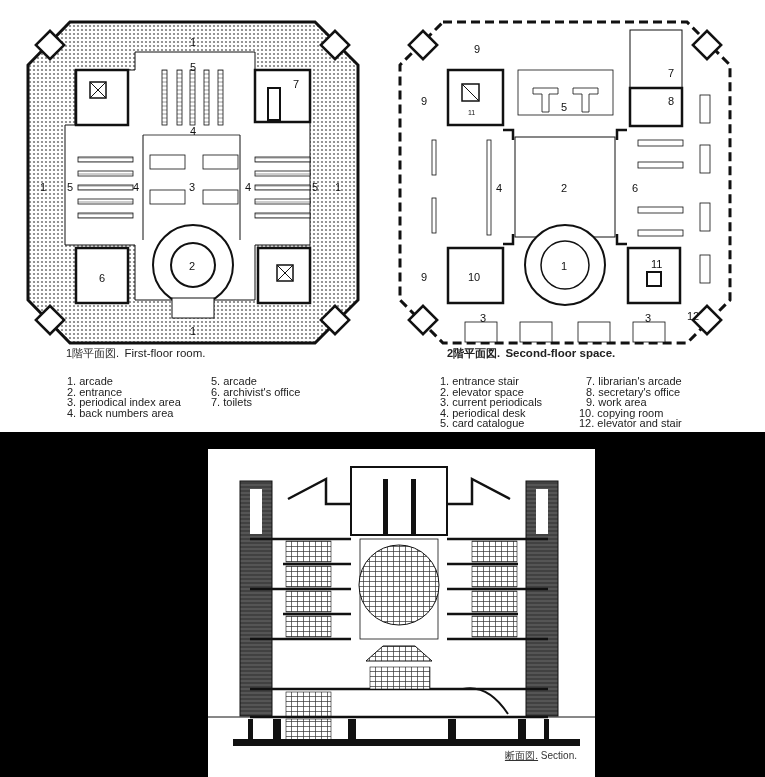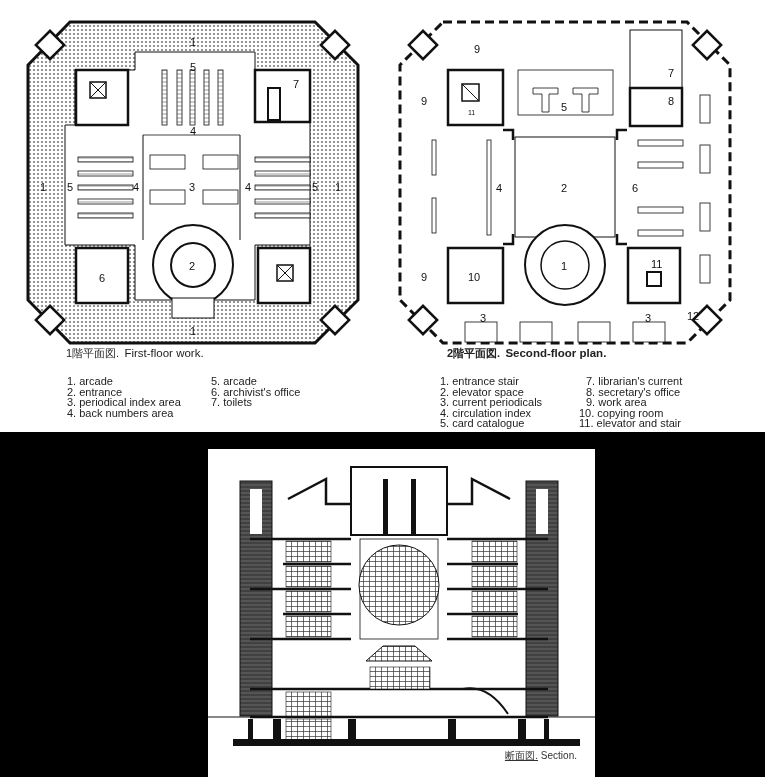--- a/index.html
+++ b/index.html
@@ -102,21 +102,21 @@
       <text class="lbl" x="133" y="191">4</text>
       <text class="lbl" x="245" y="191">4</text>
       <text class="lbl" x="190" y="71">5</text>
       <text class="lbl" x="67" y="191">5</text>
       <text class="lbl" x="312" y="191">5</text>
       <text class="lbl" x="99" y="282">6</text>
       <text class="lbl" x="293" y="88">7</text>
     </svg>
     <div class="caption" style="left:66px;top:346px;">
       <span class="jp">1階平面図.</span>
-      <span>First-floor work.</span>
+      <span>First-floor room.</span>
     </div>
     <div class="legend" style="left:67px;top:376px;width:300px;height:46px;">
       <div class="col" style="left:0;">
         <div class="row"><span>1.</span> <span>arcade</span></div>
         <div class="row"><span>2.</span> <span>entrance</span></div>
         <div class="row"><span>3.</span> <span>periodical index area</span></div>
         <div class="row"><span>4.</span> <span>back numbers area</span></div>
       </div>
       <div class="col" style="left:144px;">
         <div class="row"><span>5.</span> <span>arcade</span></div>
@@ -187,36 +187,36 @@
       <text class="lbl" x="89" y="53">9</text>
       <text class="lbl" x="36" y="105">9</text>
       <text class="lbl" x="36" y="281">9</text>
       <text class="lbl" x="83" y="281">10</text>
       <text class="lbl" x="83" y="115" style="font-size:7px">11</text>
       <text class="lbl" x="266" y="268">11</text>
       <text class="lbl" x="302" y="320">12</text>
     </svg>
     <div class="caption bold" style="left:62px;top:346px;">
       <span class="jp">2階平面図.</span>
-      <span>Second-floor plan.</span>
+      <span>Second-floor space.</span>
     </div>
     <div class="legend" style="left:55px;top:376px;width:320px;height:56px;overflow:hidden;">
       <div class="col" style="left:0;">
         <div class="row"><span>1.</span> <span>entrance stair</span></div>
         <div class="row"><span>2.</span> <span>elevator space</span></div>
         <div class="row"><span>3.</span> <span>current periodicals</span></div>
-        <div class="row"><span>4.</span> <span>circulation index</span></div>
+        <div class="row"><span>4.</span> <span>periodical desk</span></div>
         <div class="row"><span>5.</span> <span>card catalogue</span></div>
       </div>
       <div class="col" style="left:146px;">
-        <div class="row"><span>7.</span> <span>librarian's current</span></div>
+        <div class="row"><span>7.</span> <span>librarian's arcade</span></div>
         <div class="row"><span>8.</span> <span>secretary's office</span></div>
         <div class="row"><span>9.</span> <span>work area</span></div>
         <div class="row" style="margin-left:-7px"><span>10.</span> <span>copying room</span></div>
-        <div class="row" style="margin-left:-7px"><span>11.</span> <span>elevator and stair</span></div>
+        <div class="row" style="margin-left:-7px"><span>12.</span> <span>elevator and stair</span></div>
       </div>
     </div>
   </div>
 </div>
 
 <div class="section-panel">
   <svg width="387" height="328" viewBox="0 0 387 328">
     <defs>
       <pattern id="brick" width="5" height="4" patternUnits="userSpaceOnUse">
         <rect width="5" height="4" fill="#555"></rect>

